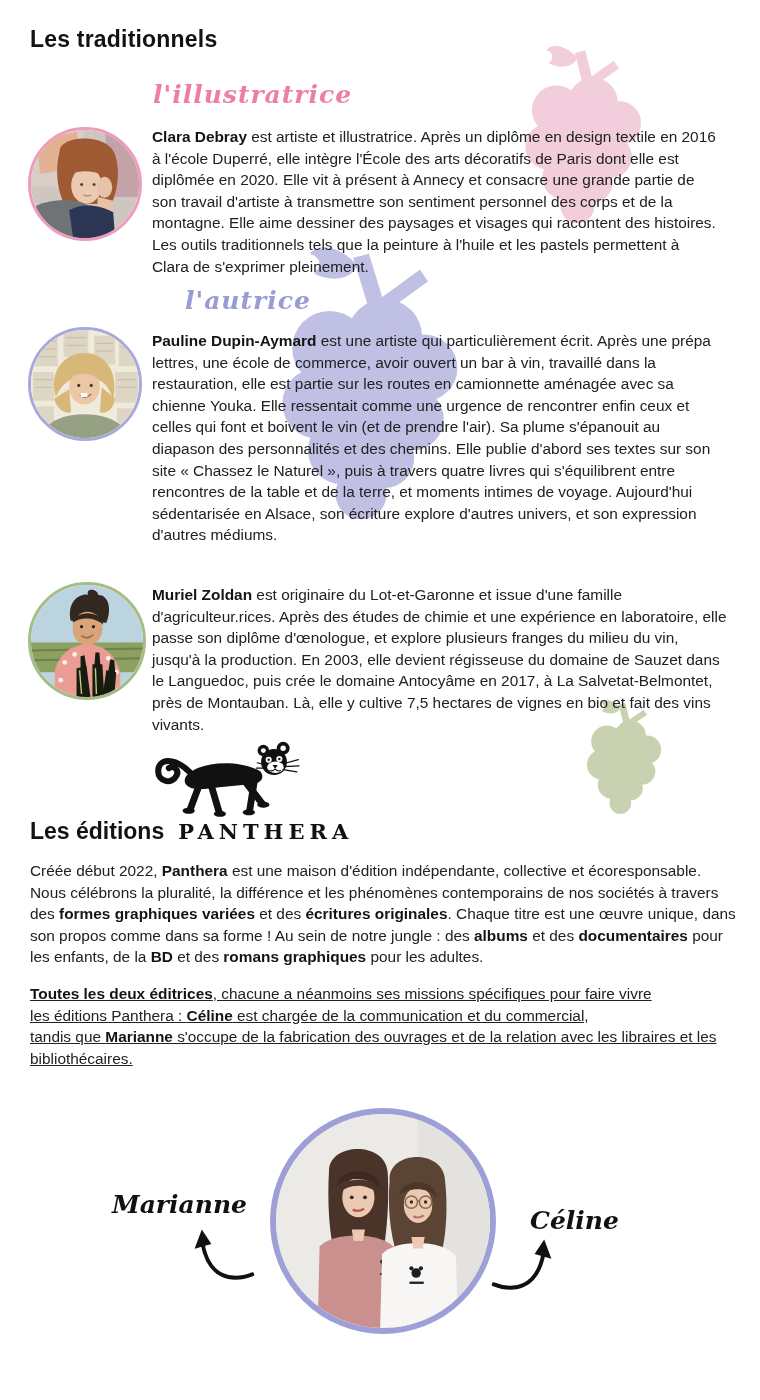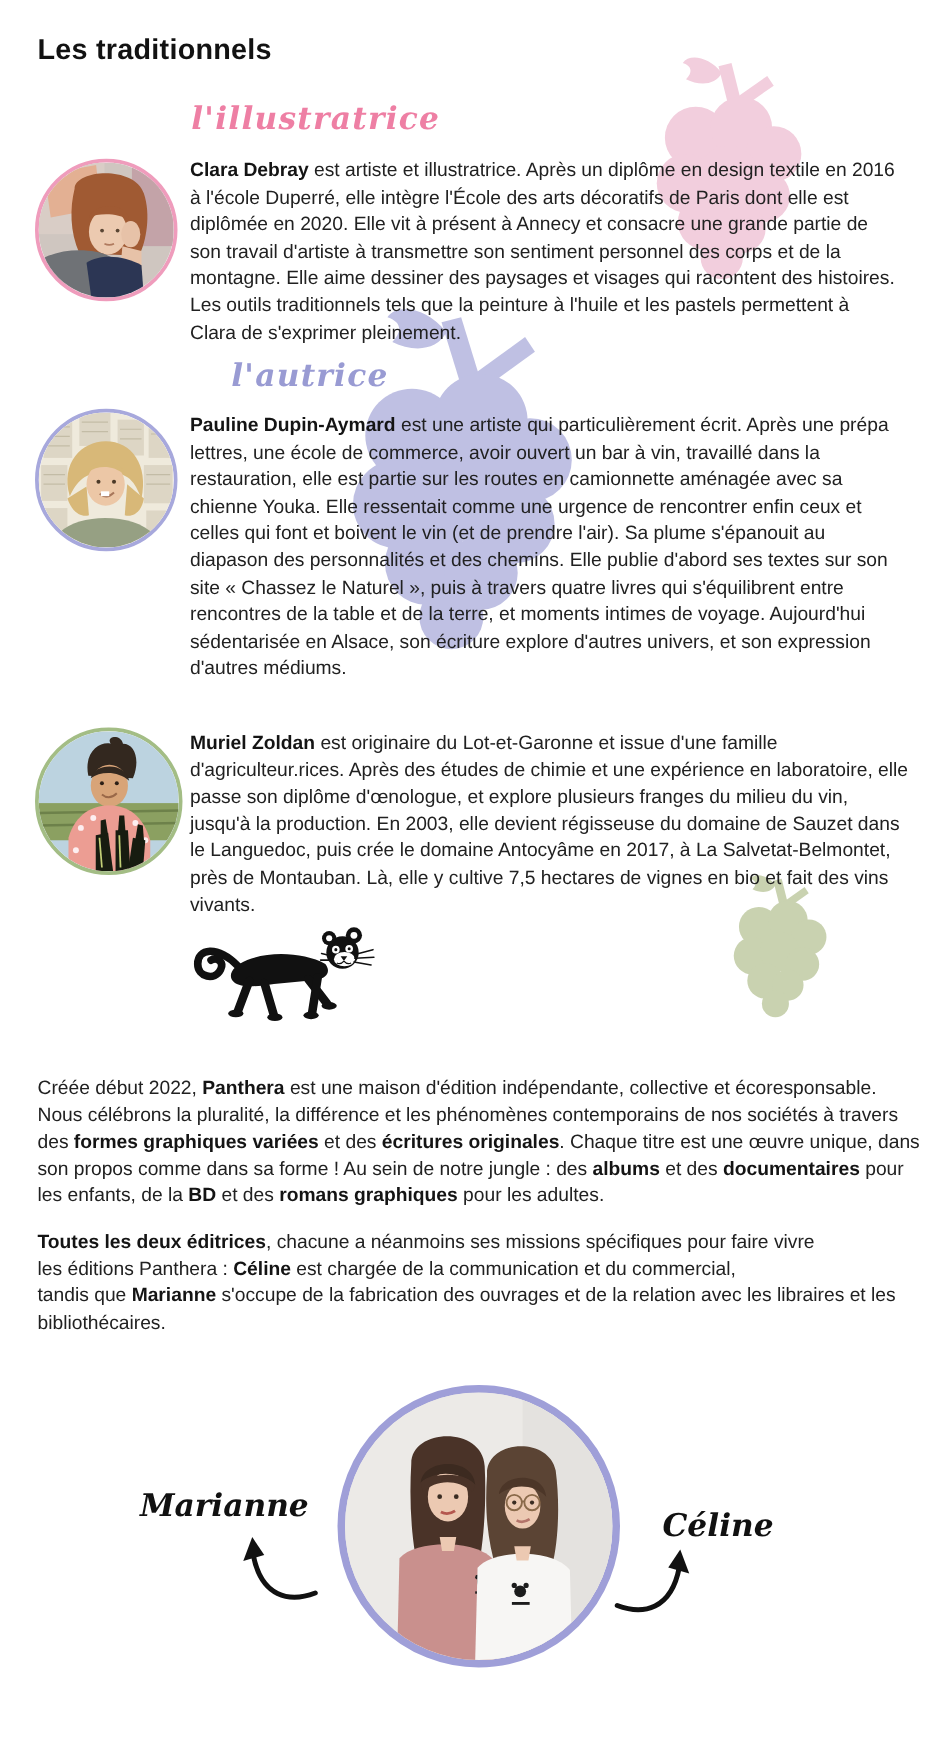--- a/index.html
+++ b/index.html
@@ -220,24 +220,28 @@
     <path d="M169.5 43 Q166 47 162 45 M169.5 43 Q173 47 177 45" stroke="#111" stroke-width="1.4" fill="none"></path>
     <g stroke="#111" stroke-width="1.6" stroke-linecap="round">
       <line x1="181" y1="36" x2="200" y2="31"></line>
         <line x1="181" y1="40" x2="201" y2="39"></line>
         <line x1="180" y1="44" x2="198" y2="47"></line>
       <line x1="158" y1="38" x2="146" y2="35"></line>
         <line x1="158" y1="42" x2="145" y2="42"></line>
     </g>
   </svg>
 
+  <div class="abs ed-heading" style="left:30px;top:818px;">
+    <span class="prefix">Les éditions</span>
+    <span class="brand">PANTHERA</span>
+  </div>
 
   <div class="abs body-par" style="left:30px;top:860px;width:708px;">Créée début 2022, <b>Panthera</b> est une maison d'édition indépendante, collective et écoresponsable. Nous célébrons la pluralité, la différence et les phénomènes contemporains de nos sociétés à travers des <b>formes graphiques variées</b> et des <b>écritures originales</b>. Chaque titre est une œuvre unique, dans son propos comme dans sa forme ! Au sein de notre jungle : des <b>albums</b> et des <b>documentaires</b> pour les enfants, de la <b>BD</b> et des <b>romans graphiques</b> pour les adultes.</div>
 
-  <div class="abs body-par" style="left:30px;top:983px;width:700px;"><b>Toutes les deux éditrices</b>, chacune a néanmoins ses missions spécifiques pour faire vivre<br>les éditions Panthera : <b>Céline</b> est chargée de la communication et du commercial,<br>tandis que <b>Marianne</b> s'occupe de la fabrication des ouvrages et de la relation avec les libraires et les bibliothécaires.</div>
+  <div class="abs body-par" style="left:30px;top:983px;width:700px;text-decoration:underline;"><b>Toutes les deux éditrices</b>, chacune a néanmoins ses missions spécifiques pour faire vivre<br>les éditions Panthera : <b>Céline</b> est chargée de la communication et du commercial,<br>tandis que <b>Marianne</b> s'occupe de la fabrication des ouvrages et de la relation avec les libraires et les bibliothécaires.</div>
 
   <div class="abs founder-circle" style="left:270px;top:1108px;width:226px;height:226px;">
     <svg viewBox="0 0 226 226" style="display:block;width:100%;height:100%;">
       <rect width="226" height="226" fill="#eceae7"></rect>
       <rect x="150" y="0" width="76" height="226" fill="#e4e2df"></rect>
       <path d="M56 60 C56 30 116 28 118 62 C120 98 116 140 110 158 L64 158 C56 130 54 92 56 60 Z" fill="#4a3328"></path>
       <ellipse cx="87" cy="88" rx="17" ry="21" fill="#ecc9b2"></ellipse>
       <path d="M64 76 C66 56 108 54 110 78 C96 66 76 66 64 76 Z" fill="#3c2a20"></path>
       <path d="M64 76 C74 68 100 66 110 78 L108 84 C94 72 76 74 66 84 Z" fill="#4a3328"></path>
       <circle cx="80" cy="88" r="2" fill="#3a2c22"></circle>

